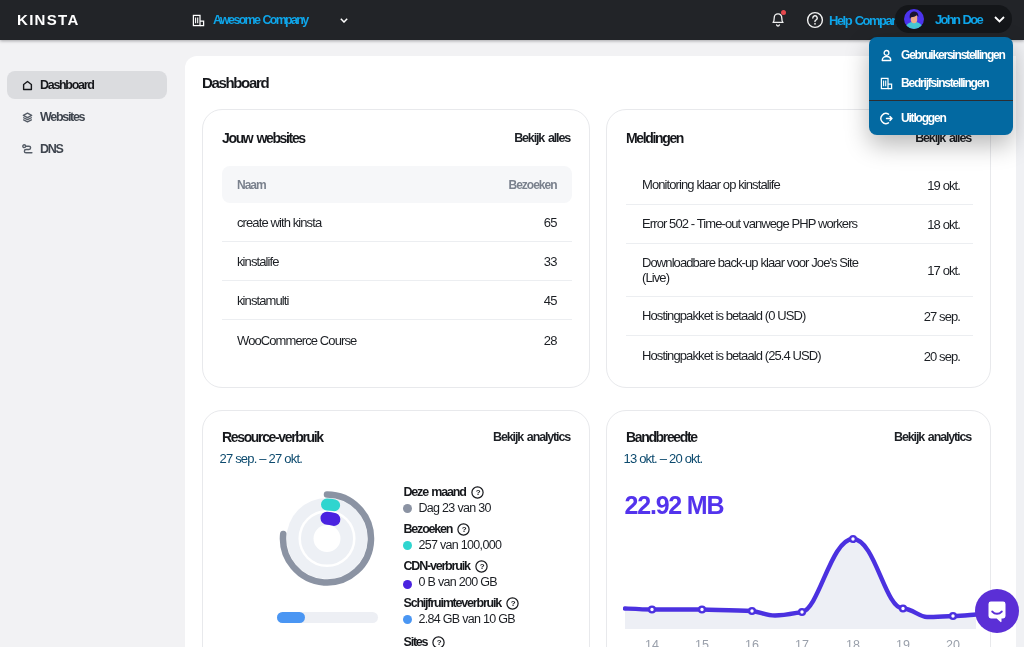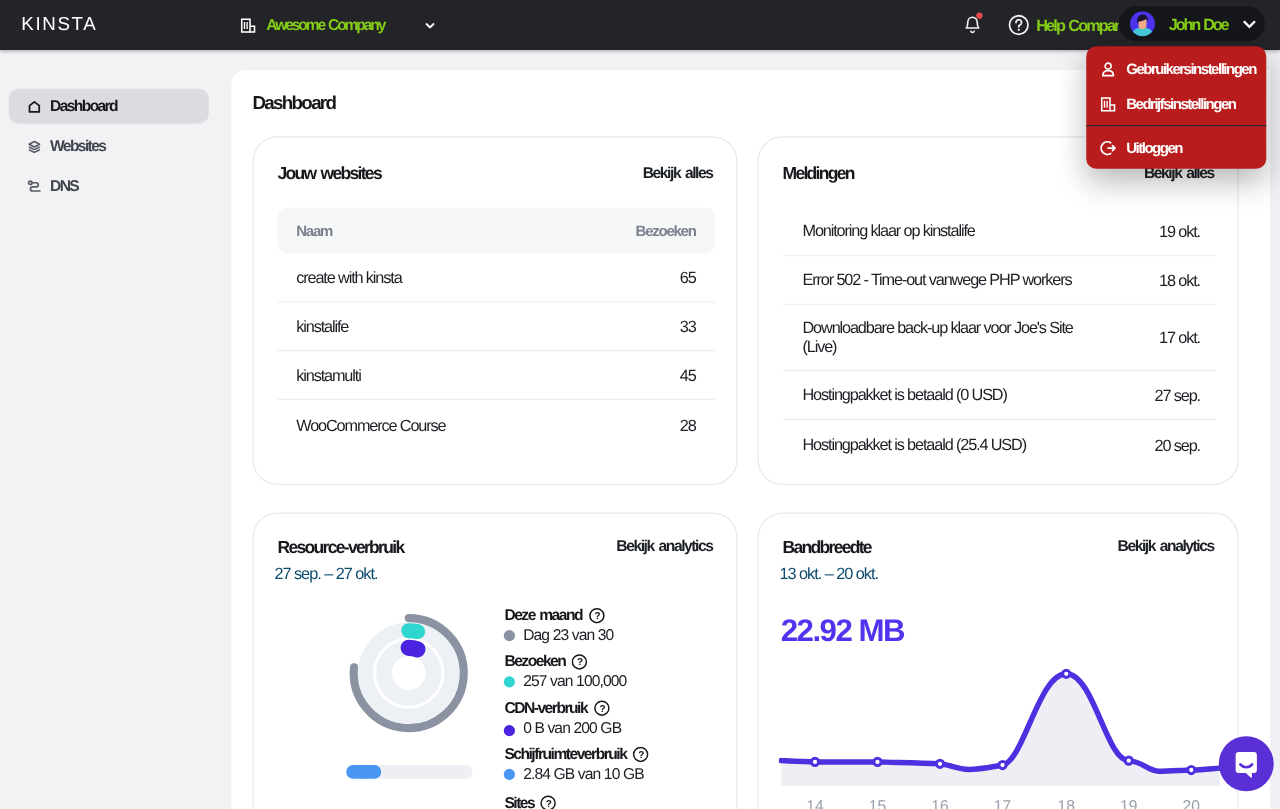--- a/index.html
+++ b/index.html
@@ -1,21 +1,21 @@
 <!DOCTYPE html>
 <html><head>
 <meta charset="utf-8">
 <style>
   * { margin:0; padding:0; box-sizing:border-box; }
   html,body { width:1024px; height:647px; overflow:hidden; font-family:"Liberation Sans", sans-serif; background:#f2f2f4; }
   .abs { position:absolute; }
   
   #header { position:absolute; left:0; top:0; width:1024px; height:40px; background:#222428; z-index:10; box-shadow:0 1px 3px rgba(20,21,26,0.35); }
-  #logo { position:absolute; left:17px; top:0; height:24px; line-height:40px; color:#fff; font-weight:normal; font-size:15px; letter-spacing:1.3px; }
-  .hdr-txt { color:#84cc16; font-weight:bold; font-size:12.5px; letter-spacing:-1.7px; word-spacing:1.4px; white-space:nowrap; }
+  #logo { position:absolute; left:17px; top:0; height:24px; line-height:40px; color:#fff; font-weight:bold; font-size:15px; letter-spacing:1.3px; }
+  .hdr-txt { color:#0ea5e9; font-weight:bold; font-size:12.5px; letter-spacing:-1.7px; word-spacing:1.4px; white-space:nowrap; }
   #company { position:absolute; left:192px; top:0; height:40px; display:flex; align-items:center; }
   #userbtn { position:absolute; left:895px; top:5px; width:117px; height:28px; background:#141619; border-radius:14px; display:flex; align-items:center; }
   
   #sidebar { position:absolute; left:0; top:40px; width:185px; height:607px; background:#f2f2f4; }
   .side-item { position:absolute; left:7px; width:160px; height:28px; border-radius:8px; display:flex; align-items:center; font-size:12.5px; font-weight:bold; letter-spacing:-1.3px; }
   .side-item svg { margin-left:15px; margin-right:7px; flex:none; }
   
   #panel { position:absolute; left:185px; top:56px; width:839px; height:591px; background:#fff; border-top-left-radius:12px; }
   #pagetitle { position:absolute; left:202px; top:73.5px; word-spacing:1.5px; font-size:15px; font-weight:bold; color:#16181c; letter-spacing:-1.35px; }
   .card { position:absolute; background:#fff; border:1px solid #e8e9ec; border-radius:20px; }
@@ -33,21 +33,21 @@
   .mrow { position:absolute; left:19px; width:347px; }
   .mrow .nm { position:absolute; left:16px; top:50%; transform:translateY(-50%); font-size:13px; color:#1c1f24; letter-spacing:-0.9px; line-height:14.5px; width:292px; white-space:nowrap; }
   .mrow .nm2 { white-space:normal; width:240px; }
   .mrow .vl { position:absolute; right:13px; top:50%; transform:translateY(-50%); font-size:13px; color:#1c1f24; letter-spacing:-0.9px; white-space:nowrap; }
   
   .lg-t { position:absolute; font-size:12.5px; font-weight:bold; color:#16181c; letter-spacing:-1.2px; word-spacing:1.2px; display:flex; align-items:center; gap:5px; white-space:nowrap; }
   .lg-t svg { flex:none; }
   .lg-v { position:absolute; font-size:12.5px; color:#1c1f24; letter-spacing:-0.7px; display:flex; align-items:center; gap:7px; white-space:nowrap; }
   .dot { width:9px; height:9px; border-radius:50%; display:inline-block; flex:none; }
   
-  #menu { position:absolute; left:869px; top:37px; width:144px; height:98px; background:#b91c1c; border-radius:8px; z-index:50; box-shadow:0 10px 24px rgba(0,0,0,.28); }
+  #menu { position:absolute; left:869px; top:37px; width:144px; height:98px; background:#0369a1; border-radius:8px; z-index:50; box-shadow:0 10px 24px rgba(0,0,0,.28); }
   .m-item { position:absolute; left:0; width:144px; height:28px; display:flex; align-items:center; color:#fff; font-size:12px; font-weight:bold; letter-spacing:-1.2px; white-space:nowrap; }
   .m-item svg { margin-left:11px; margin-right:8px; flex:none; }
   
   #chat { position:absolute; left:975px; top:589px; width:44px; height:44px; border-radius:50%; background:#5b2fd6; z-index:60; display:flex; align-items:center; justify-content:center; }
   .big-purple { position:absolute; left:17.5px; top:80px; font-size:25px; font-weight:bold; color:#5333ed; letter-spacing:-1.2px; }
   .xlab { position:absolute; font-size:12.5px; color:#9aa0ab; transform:translateX(-50%); }
 </style>
 </head>
 <body>
 

